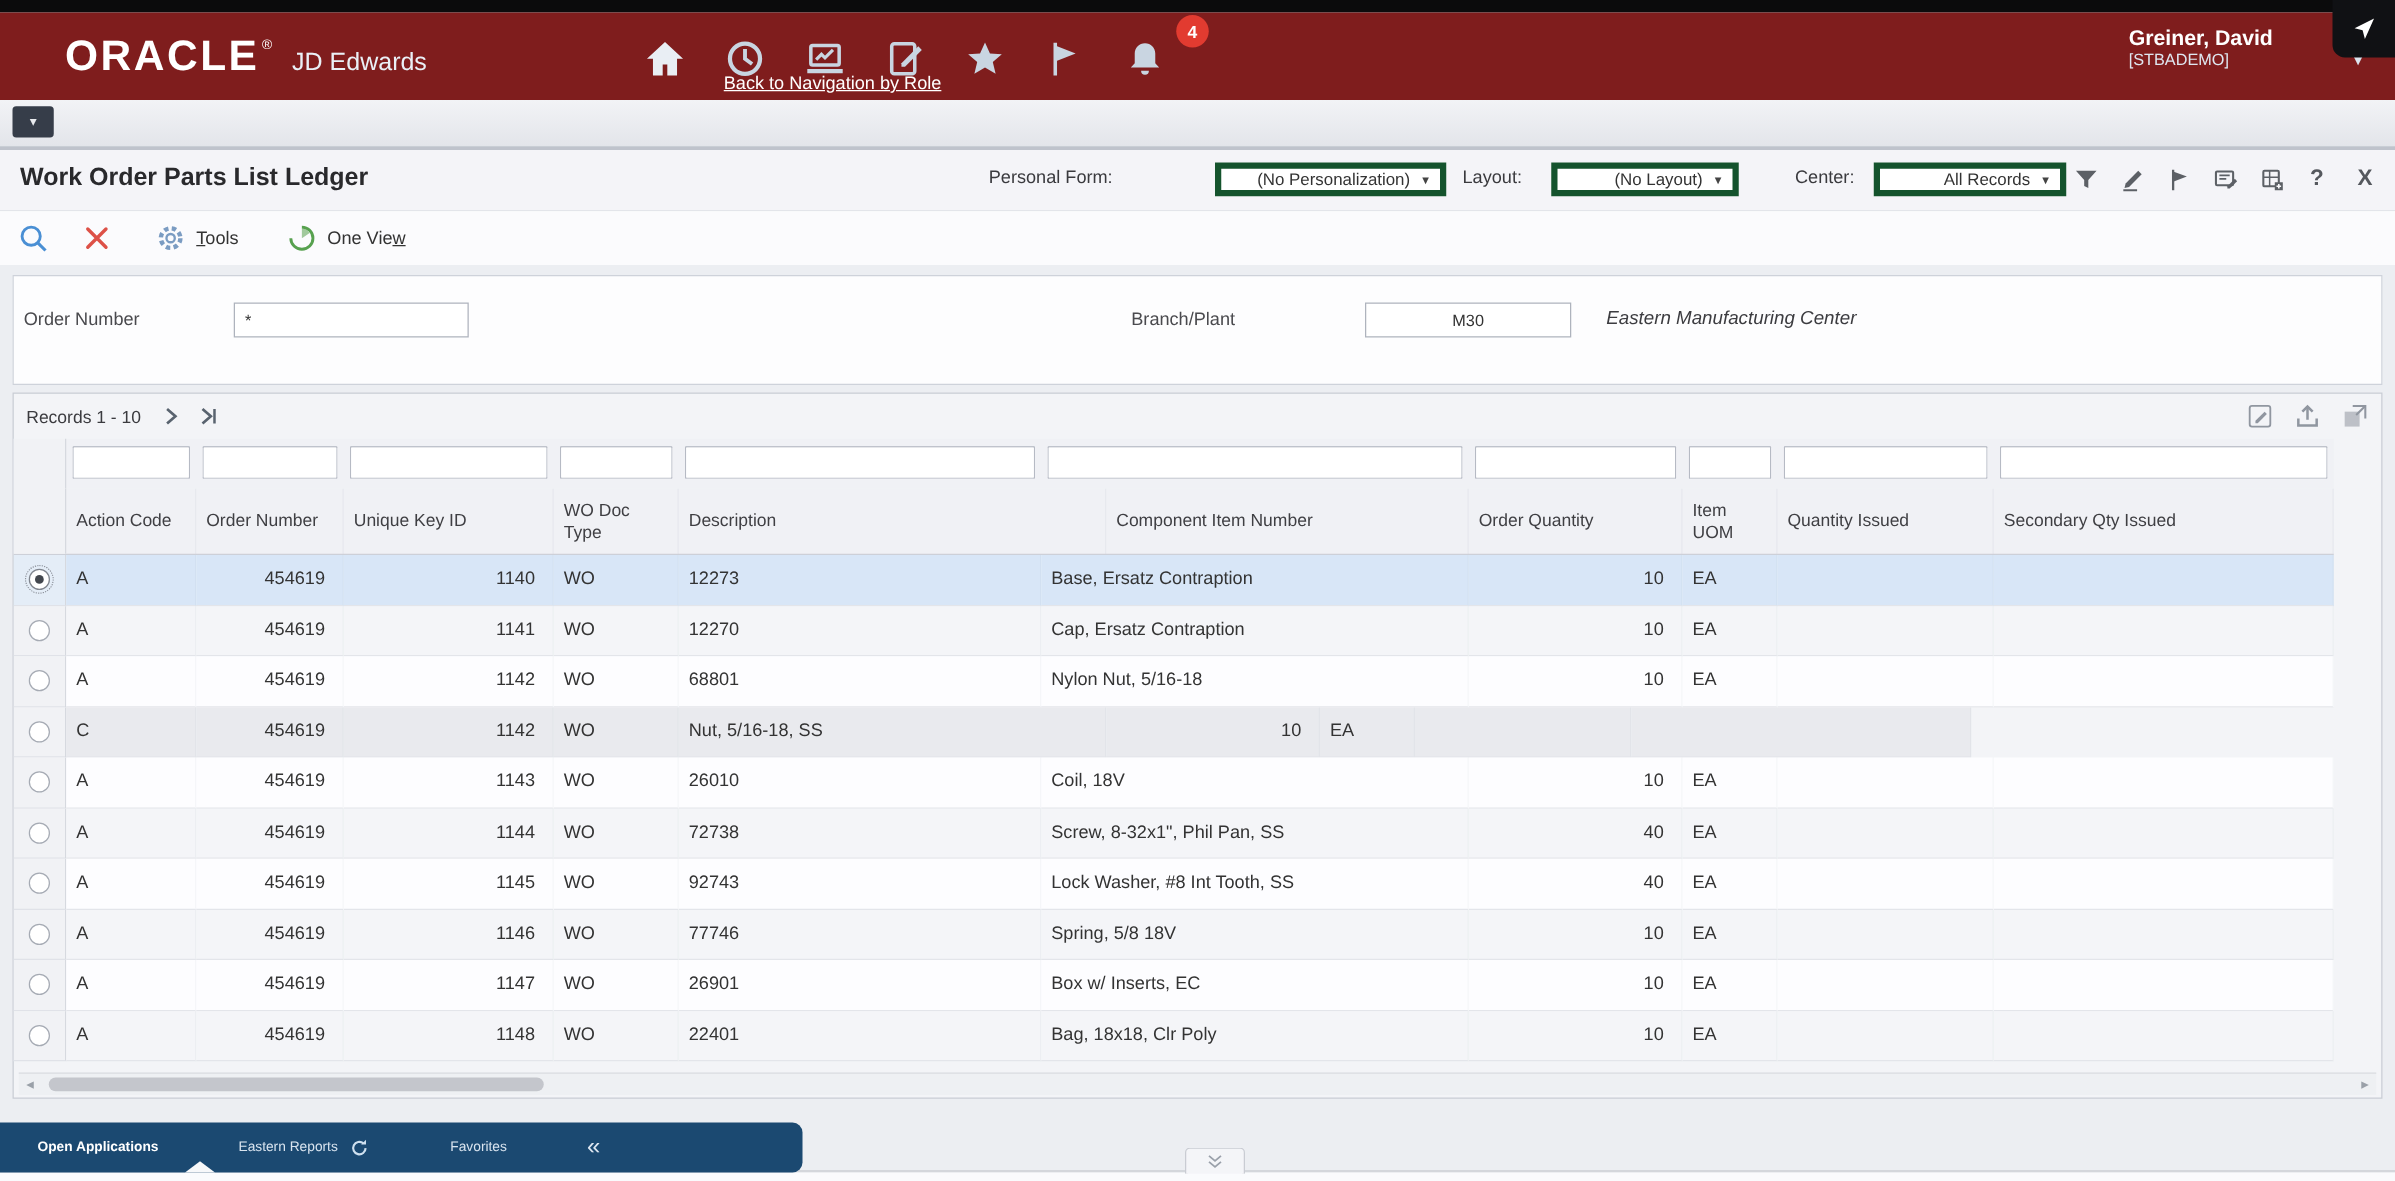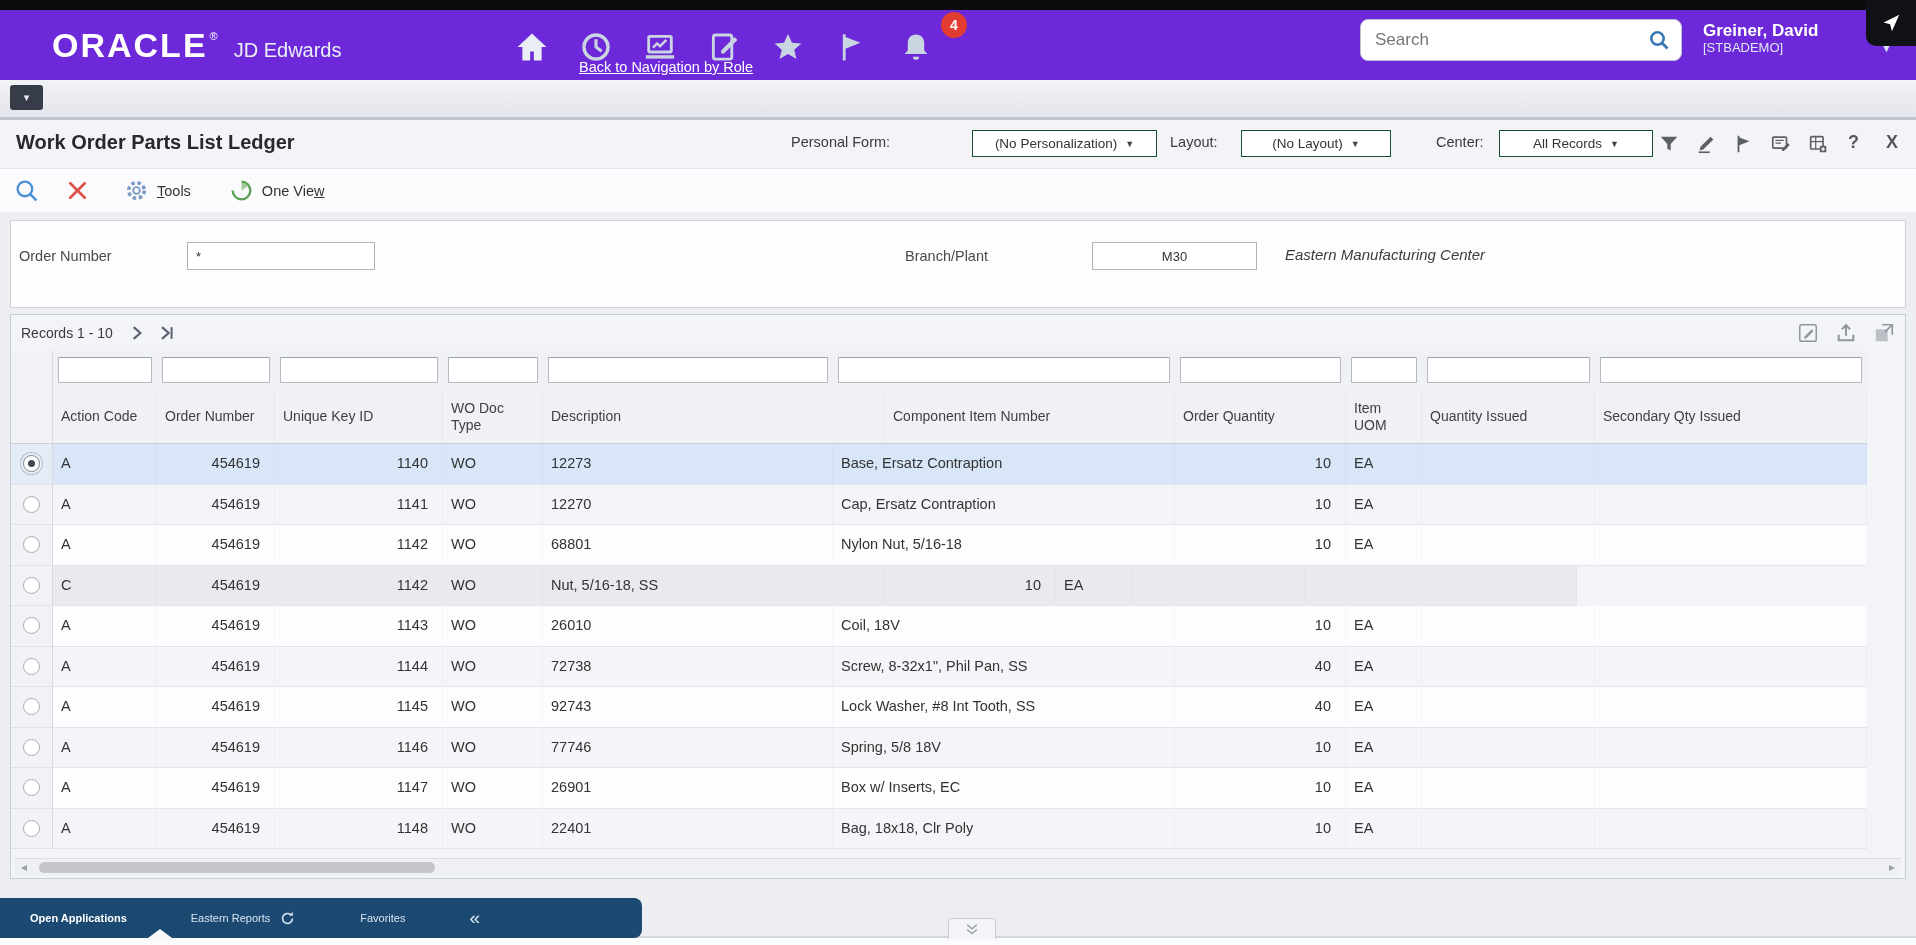--- a/index.html
+++ b/index.html
@@ -6,21 +6,21 @@
   .screen{position:relative;width:1916px;height:945px;background:#eceef2;overflow:hidden;
           font-family:"Liberation Sans","DejaVu Sans",sans-serif;color:#333;}
   svg{display:block;}
 
   
   .black-strip{position:absolute;top:0;left:0;width:100%;height:10px;background:#0b0b0c;}
   .cursor-box{position:absolute;top:0;right:0;width:50px;height:46px;background:#101114;
               border-radius:0 0 0 10px;z-index:30;display:flex;align-items:center;justify-content:center;}
 
   
-  .appbar{position:absolute;top:10px;left:0;width:100%;height:70px;background:#6d28d9;}
+  .appbar{position:absolute;top:10px;left:0;width:100%;height:70px;background:#7f1d1d;}
   .brand{position:absolute;left:52px;top:16px;display:flex;align-items:baseline;color:#fff;}
   .brand .oracle{font-size:34px;font-weight:bold;letter-spacing:2px;}
   .brand .reg{font-size:11px;margin-left:2px;align-self:flex-start;margin-top:4px;}
   .brand .product{font-size:20px;margin-left:16px;color:#eaf0f6;}
   .appbar-icons{position:absolute;left:515px;top:20px;display:flex;gap:30px;align-items:center;}
   .hicon{width:34px;height:34px;color:#c9d5e1;}
   .hicon.home{color:#e9eef4;}
   .badge{position:absolute;left:941px;top:2px;min-width:26px;height:26px;border-radius:13px;
          background:#e23b30;color:#fff;font-size:14px;font-weight:bold;display:flex;
          align-items:center;justify-content:center;z-index:5;}
@@ -40,22 +40,22 @@
   .tabstrip{position:absolute;top:80px;left:0;width:100%;height:37px;
             background:linear-gradient(#f2f3f6,#e3e5ea);border-bottom:3px solid #bfc3cc;box-sizing:content-box;}
   .mini-tab{position:absolute;left:10px;top:5px;width:33px;height:25px;background:#363d49;border-radius:3px;
             color:#e8eaee;font-size:11px;display:flex;align-items:center;justify-content:center;}
 
   
   .titlebar{position:absolute;top:120px;left:0;width:100%;height:92px;background:#fafafc;border-bottom:1px solid #d7dade;box-sizing:border-box;}
   .title-row{position:relative;height:48px;background:#f4f4f8;border-bottom:1px solid #e3e5ea;}
   .page-title{position:absolute;left:16px;top:11px;margin:0;font-size:20px;font-weight:bold;color:#29292c;}
   .tb-label{position:absolute;top:14px;font-size:14.5px;color:#3a3a3e;white-space:nowrap;}
-  .dd{position:absolute;top:10px;height:27px;background:#fff;border:1px solid #14532d;box-sizing:border-box;
-      display:flex;align-items:center;justify-content:center;padding:0 7px;font-size:13.5px;color:#333;}
+  .dd{position:absolute;top:10px;height:27px;background:#fff;border:5px solid #14532d;box-sizing:border-box;
+      display:flex;align-items:center;justify-content:flex-end;padding:0 7px;font-size:13.5px;color:#333;}
   .dd .arrow{font-size:9px;color:#444;margin-left:8px;}
   .tb-icon{position:absolute;top:13px;width:22px;height:22px;color:#5c6066;cursor:pointer;}
   .tb-glyph{position:absolute;top:12px;font-size:18px;font-weight:bold;color:#55585e;}
 
   
   .toolbar-row{position:relative;height:43px;background:#fbfbfd;display:flex;align-items:center;padding-left:14px;}
   .trow-icon{width:25px;height:25px;}
   .find-icon{color:#4a8fd4;margin-right:26px;}
   .closex-icon{color:#dd5147;margin-right:34px;}
   .tool-group{display:flex;align-items:center;margin-right:38px;font-size:14.5px;color:#333;}
@@ -192,29 +192,20 @@
       <span class="hicon">
         <svg viewBox="0 0 24 24">
             <path d="M12 3.2c-3.3 0-5.8 2.5-5.8 5.8v5.5L4 17h16l-2.2-2.5V9c0-3.3-2.5-5.8-5.8-5.8z" fill="currentColor"></path>
             <path d="M9.8 18.8a2.2 2.2 0 0 0 4.4 0z" fill="currentColor"></path>
           </svg>
       </span>
     </nav>
     <span class="badge">4</span>
     <a class="back-link">Back to Navigation by Role</a>
 
-    <div class="search-wrap">
-      <input type="text" placeholder="Search" style="">
-      <span class="search-mag">
-        <svg viewBox="0 0 24 24">
-            <circle cx="10.5" cy="10.5" r="6.2" fill="none" stroke="currentColor" stroke-width="2.6"></circle>
-            <path d="M15 15l5.5 5.5" stroke="currentColor" stroke-width="2.8"></path>
-          </svg>
-      </span>
-    </div>
 
     <div class="user-block">
       <div class="user-name">Greiner, David</div>
       <div class="user-env">[STBADEMO]</div>
     </div>
     <span class="user-chevron">▼</span>
   </header>
 
   <div class="tabstrip">
     <div class="mini-tab">▾</div>

